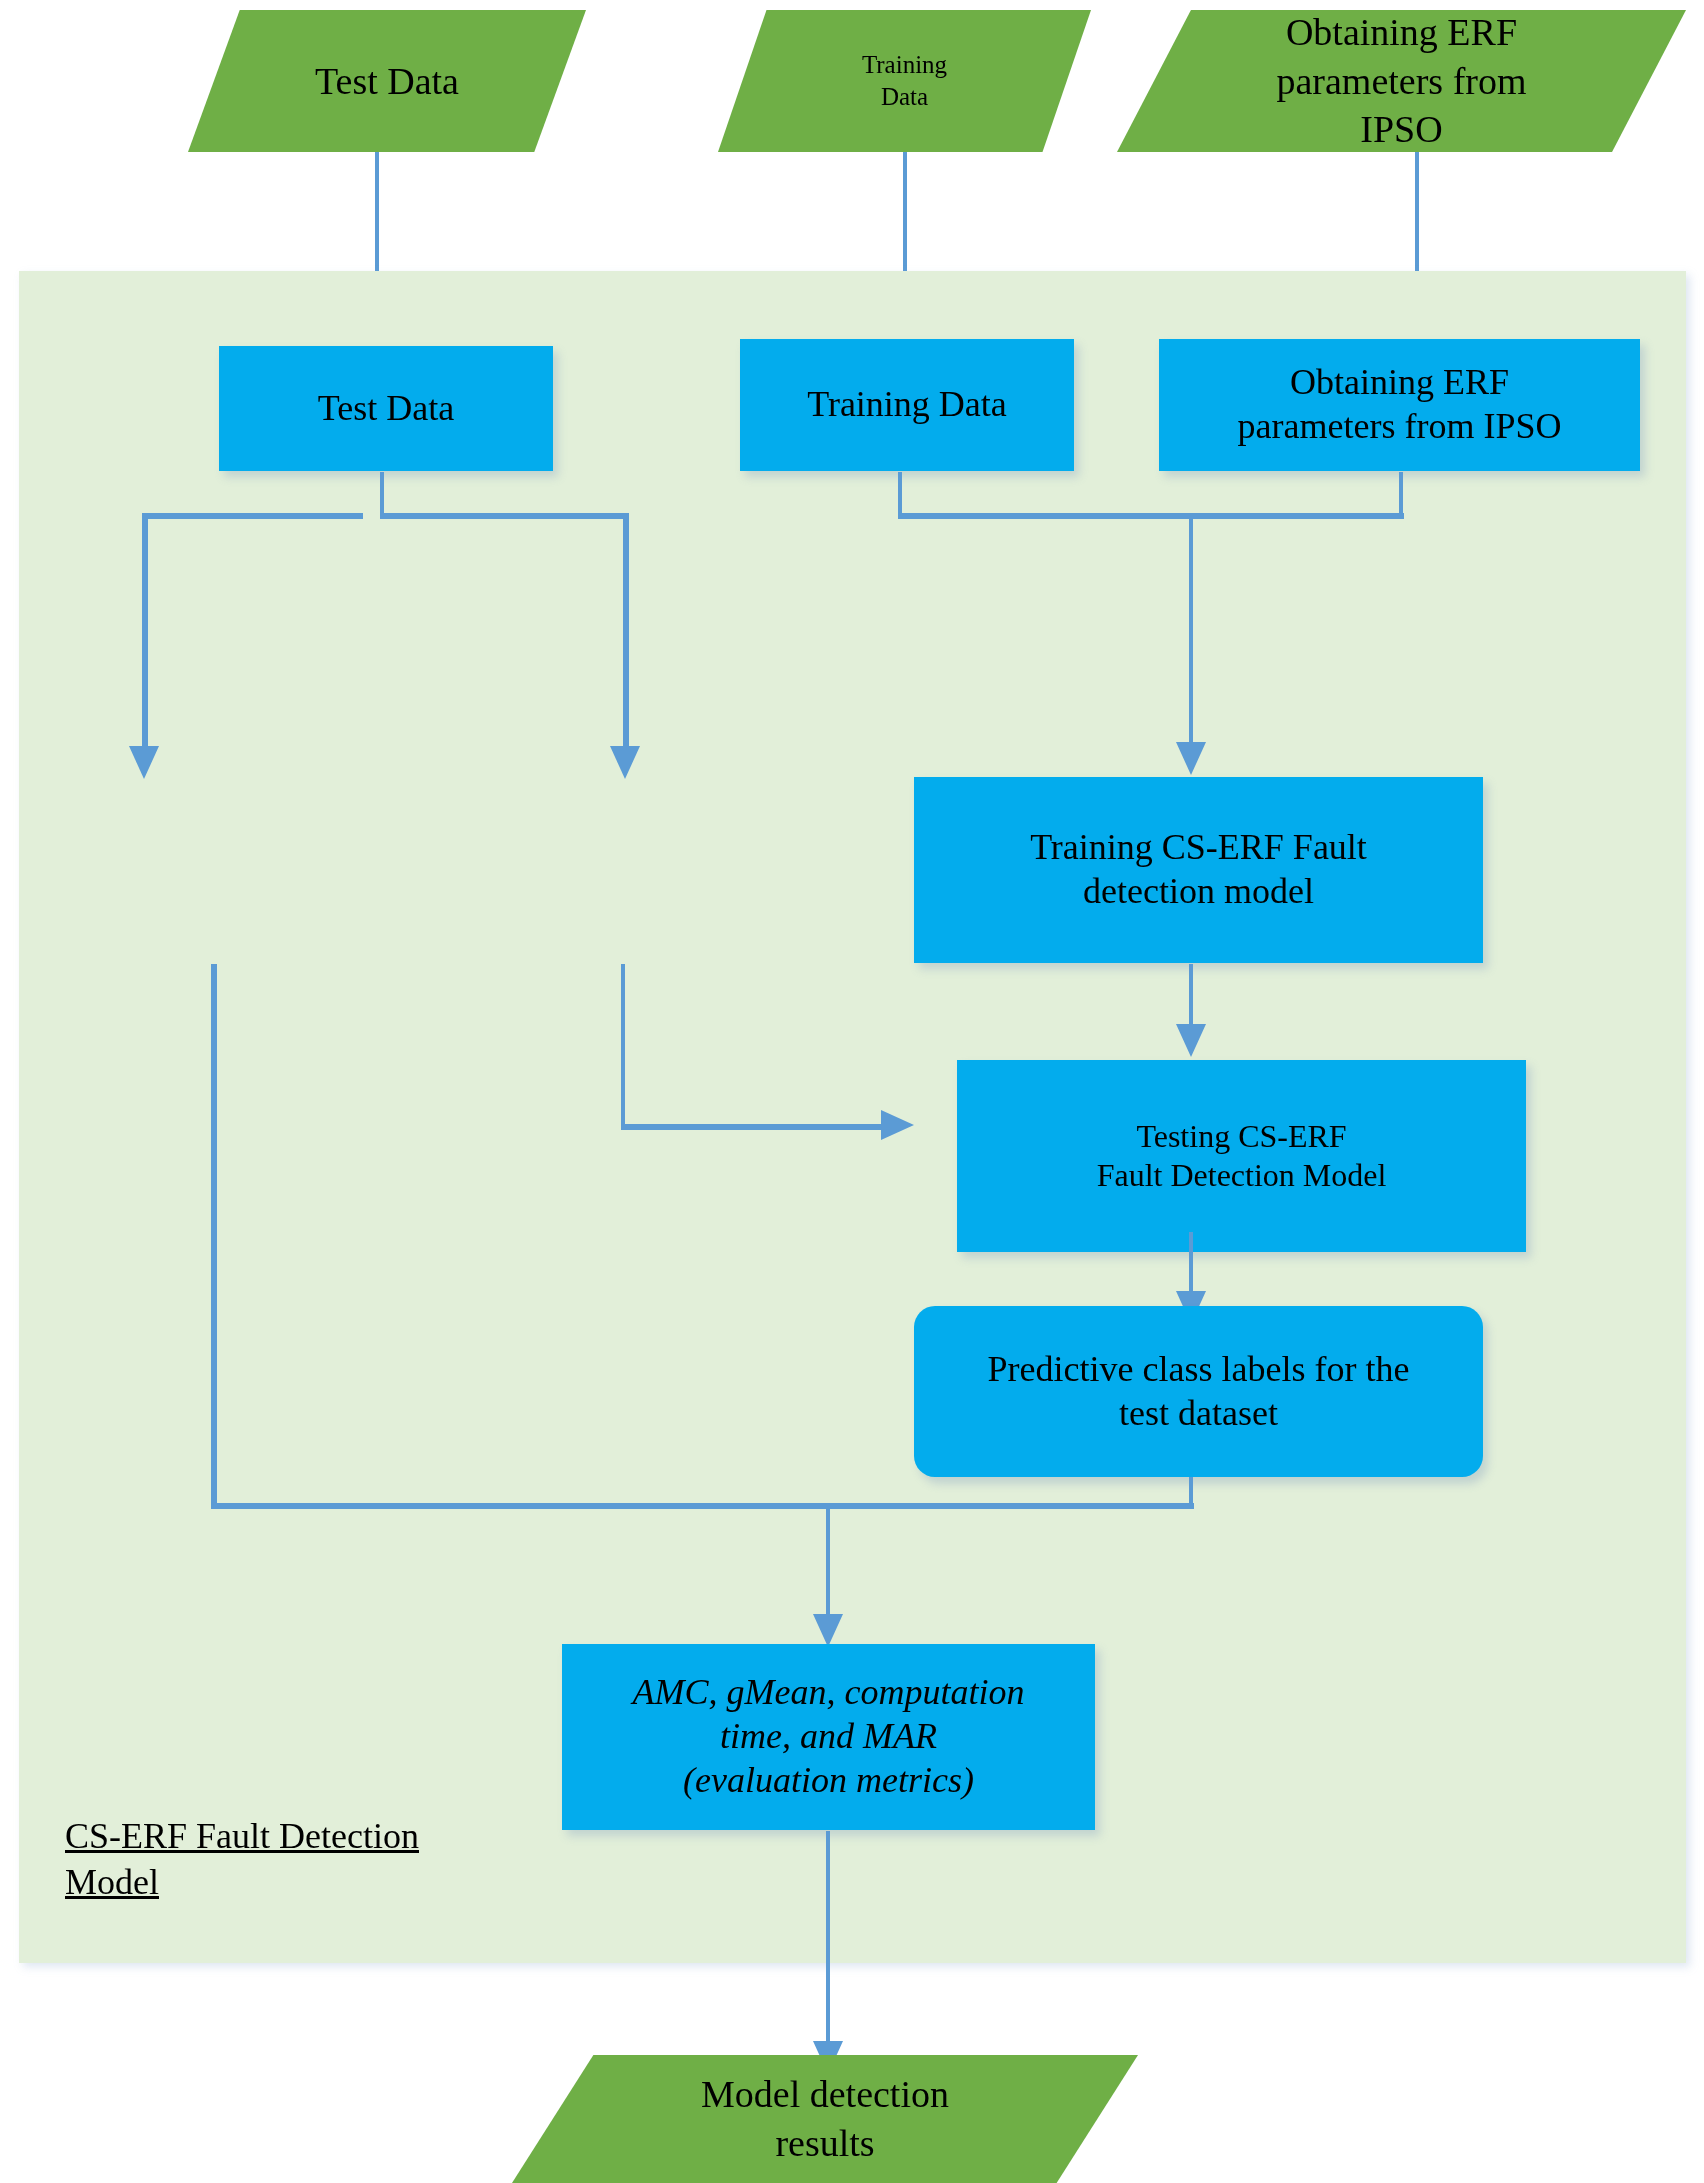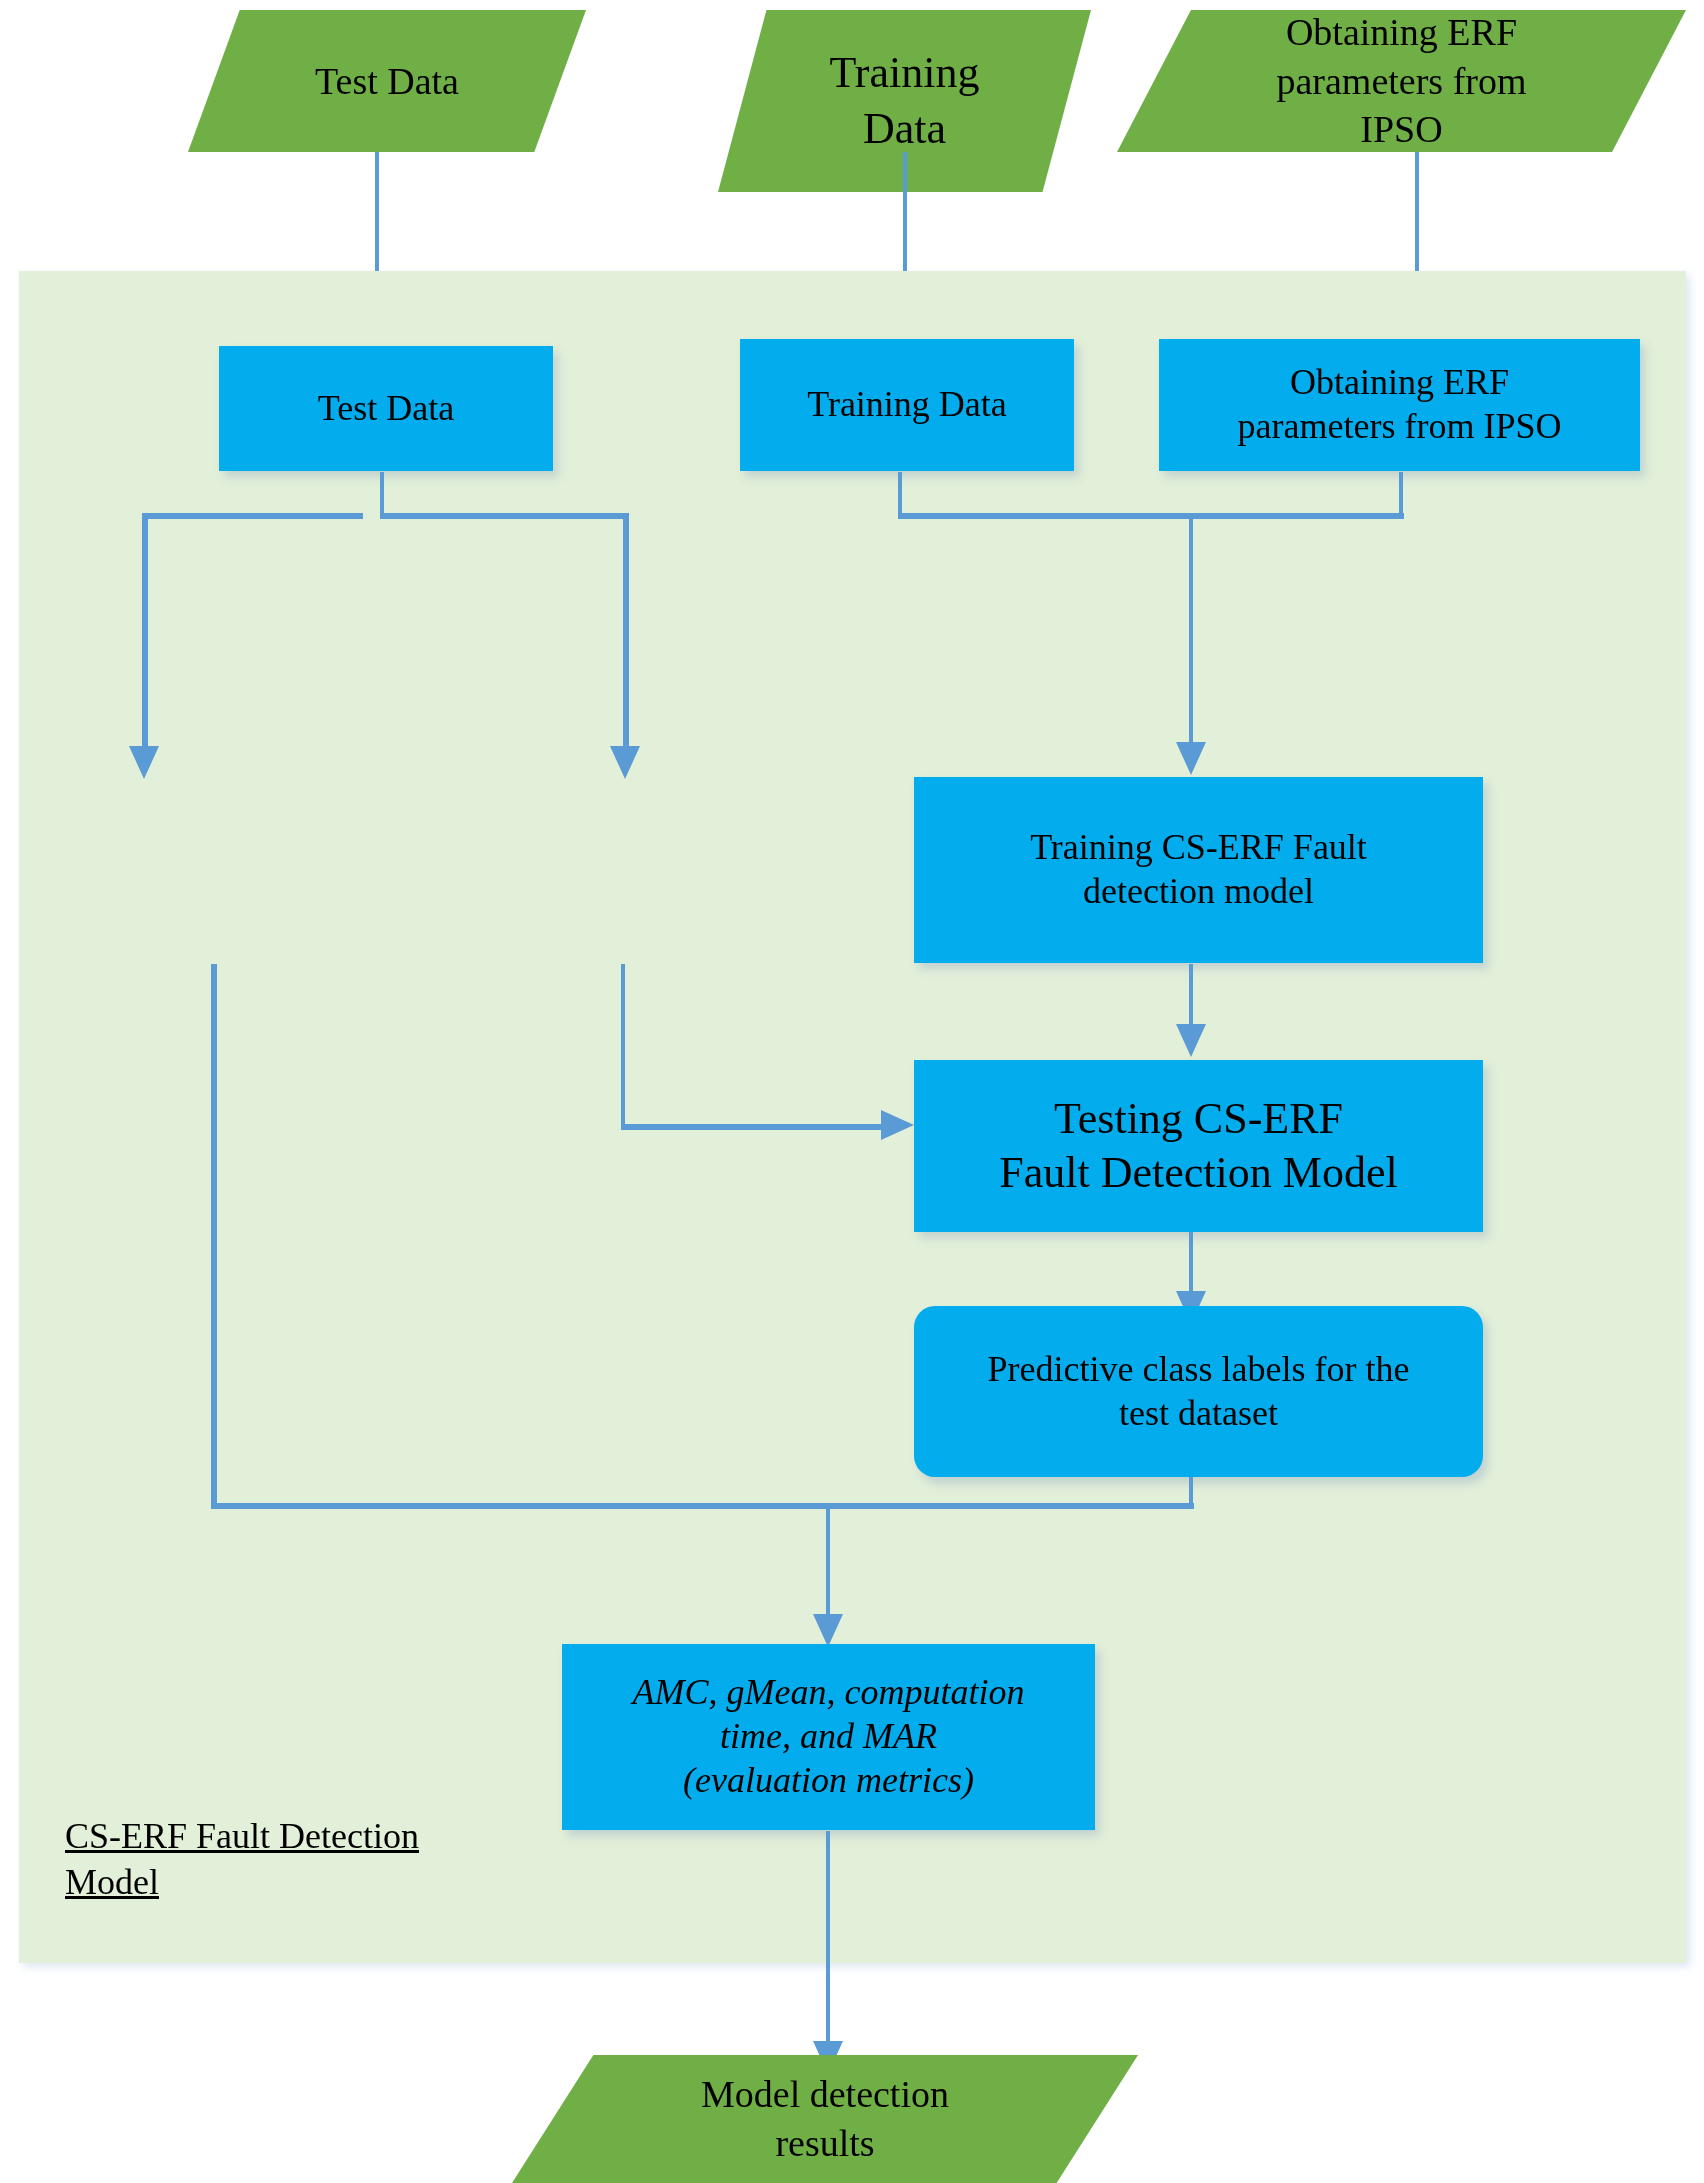--- a/index.html
+++ b/index.html
@@ -71,21 +71,21 @@
     border-left:33px solid #5B9BD5;
   }
 </style>
 </head>
 <body>
 
 <div id="stage">
 
   <div class="dbox" style="left:188px;top:10px;width:398px;height:142px;font-size:38px;">Test Data</div>
 
-  <div class="dbox" style="left:718px;top:10px;width:373px;height:182px;font-size:44px;">Training
+  <div class="dbox" style="left:718px;top:10px;width:373px;height:142px;font-size:25px;">Training
 Data</div>
 
   <div class="dbox" style="left:1117px;top:10px;width:569px;height:142px;font-size:38px;">Obtaining ERF
 parameters from
 IPSO</div>
 
   <div class="vline" style="left:375px;top:152px;width:4.3px;height:160px;"></div>
   <div class="arrow-down" style="left:362px;top:311px;"></div>
 
   <div class="vline" style="left:903px;top:152px;width:4.3px;height:160px;"></div>
@@ -125,21 +125,21 @@
   <div class="pbox" style="left:914px;top:777px;width:569px;height:186px;font-size:36px;">Training CS-ERF Fault
 detection model</div>
 
   <div class="vline" style="left:1189px;top:964px;width:4.3px;height:83px;"></div>
   <div class="arrow-down" style="left:1176px;top:1024px;"></div>
 
   <div class="vline" style="left:621px;top:964px;width:4.3px;height:164px;"></div>
   <div class="hline thick" style="left:621px;top:1124px;width:263px;"></div>
   <div class="arrow-right" style="left:881px;top:1110px;"></div>
 
-  <div class="pbox" style="left:914px;top:1060px;width:569px;height:172px;font-size:44px;">Testing CS-ERF
+  <div class="pbox" style="left:957px;top:1060px;width:569px;height:192px;font-size:32px;">Testing CS-ERF
 Fault Detection Model</div>
 
   <div class="vline" style="left:1189px;top:1232px;width:4.3px;height:82px;"></div>
   <div class="arrow-down" style="left:1176px;top:1291px;"></div>
 
   <div class="pbox" style="left:914px;top:1306px;width:569px;height:171px;font-size:36px;border-radius:21px;">Predictive class labels for the
 test dataset</div>
 
   <div class="vline thick" style="left:211px;top:964px;height:545px;"></div>
   <div class="vline" style="left:1189px;top:1477px;width:4.3px;height:31px;"></div>

